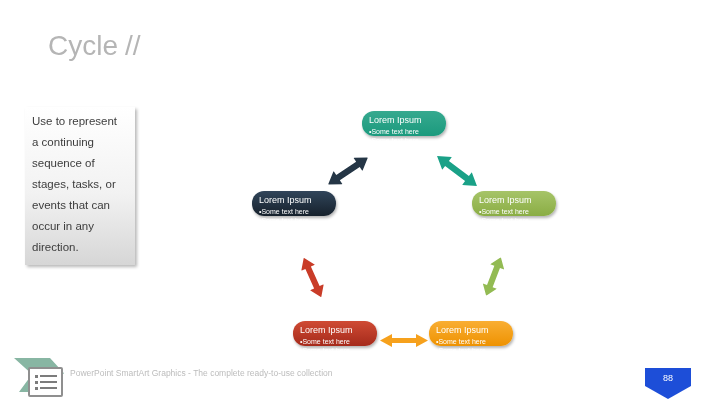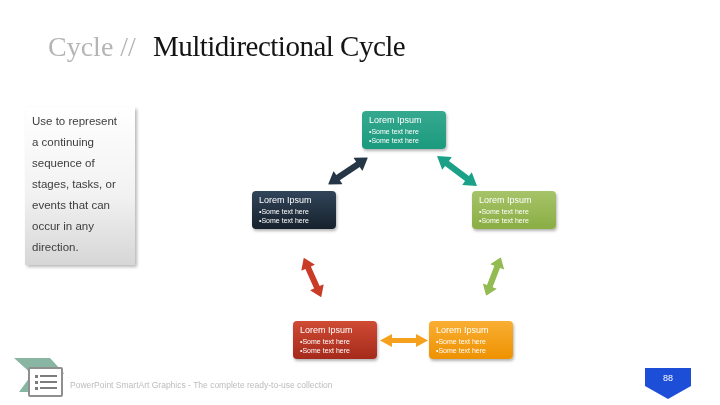--- a/index.html
+++ b/index.html
@@ -2,38 +2,38 @@
 <html><head>
 <meta charset="utf-8">
 <style>
   * { margin:0; padding:0; box-sizing:border-box; }
   html,body { width:720px; height:405px; }
   body { font-family:"Liberation Sans", sans-serif; background:#fff; position:relative; overflow:hidden; }
 
   .slide { position:absolute; inset:0; background:#ffffff; }
 
   
-  .header { position:absolute; left:48px; top:30px; display:flex; align-items:flex-end; white-space:nowrap;font-family:Liberation Serif, serif; }
+  .header { position:absolute; left:48px; top:30px; display:flex; align-items:flex-start; white-space:nowrap; }
   .header .category { color:#b5b5b5; font-size:28px; }
   .header .separator { color:#b5b5b5; font-size:28px; margin-left:7px; }
   .header .title { color:#141414; font-size:29px; margin-left:17px; letter-spacing:-0.5px; }
 
   
   .description {
     position:absolute; left:25px; top:107px; width:110px;
     padding:4px 4px 7px 7px;
     font-size:11.5px; line-height:21px; color:#3d3d3d;
     white-space:pre-line;
     background:linear-gradient(180deg,#ffffff 0%,#f2f2f2 55%,#d6d6d6 100%);
     box-shadow:2px 2px 3px rgba(0,0,0,0.28);
   }
 
   
   .node {
-    position:absolute; width:84px; height:38px; border-radius:4px;
+    position:absolute; width:84px; height:25px; border-radius:12px;
     padding:4px 0 0 7px; color:#ffffff;
     box-shadow:1px 2px 3px rgba(0,0,0,0.3);
   }
   .node-title { font-size:9px; margin-bottom:3px; }
   .node-bullet { font-size:7px; line-height:8.5px; }
 
   .node-top          { left:362px; top:111px; background:linear-gradient(180deg,#36a98f 0%,#1b9a7d 100%); }
   .node-left         { left:252px; top:191px; background:linear-gradient(180deg,#31455a 0%,#16212c 100%); }
   .node-right        { left:472px; top:191px; background:linear-gradient(180deg,#a6c468 0%,#8aad44 100%); }
   .node-bottom-left  { left:293px; top:321px; background:linear-gradient(180deg,#cf4b34 0%,#a52a1b 100%); }
@@ -58,37 +58,36 @@
   }
   .logo-card {
     position:absolute; left:28px; top:367px; width:35px; height:30px;
     background:#ffffff; border:2px solid #8f8f8f; border-radius:2px;
     display:flex; flex-direction:column; justify-content:center; gap:3px; padding-left:5px;
   }
   .logo-row { display:flex; align-items:center; gap:2px; }
   .logo-dot { width:3px; height:3px; background:#7c7c7c; }
   .logo-bar { width:17px; height:2.5px; background:#7c7c7c; }
 
-  .footer-text { position:absolute; left:70px; top:380px; font-size:8.5px; color:#bcbcbc; }
+  .footer-text { position:absolute; left:70px; top:368px; font-size:8.5px; color:#bcbcbc; }
 
   .page-badge {
     position:absolute; left:645px; top:368px; width:46px; height:31px;
     background:#1d4ed8; color:#ffffff; font-size:9px; text-align:center; padding-top:5px;
     clip-path:polygon(0 0, 100% 0, 100% 58%, 50% 100%, 0 58%);
   }
 </style>
 </head>
 <body>
 
 <div class="slide">
 
   <div class="header">
     <span class="category">Cycle</span>
     <span class="separator">//</span>
-    <span class="title">Multidirectional Cycle</span>
   </div>
 
   <div class="description">Use to represent
 a continuing
 sequence of
 stages, tasks, or
 events that can
 occur in any
 direction.</div>
 

